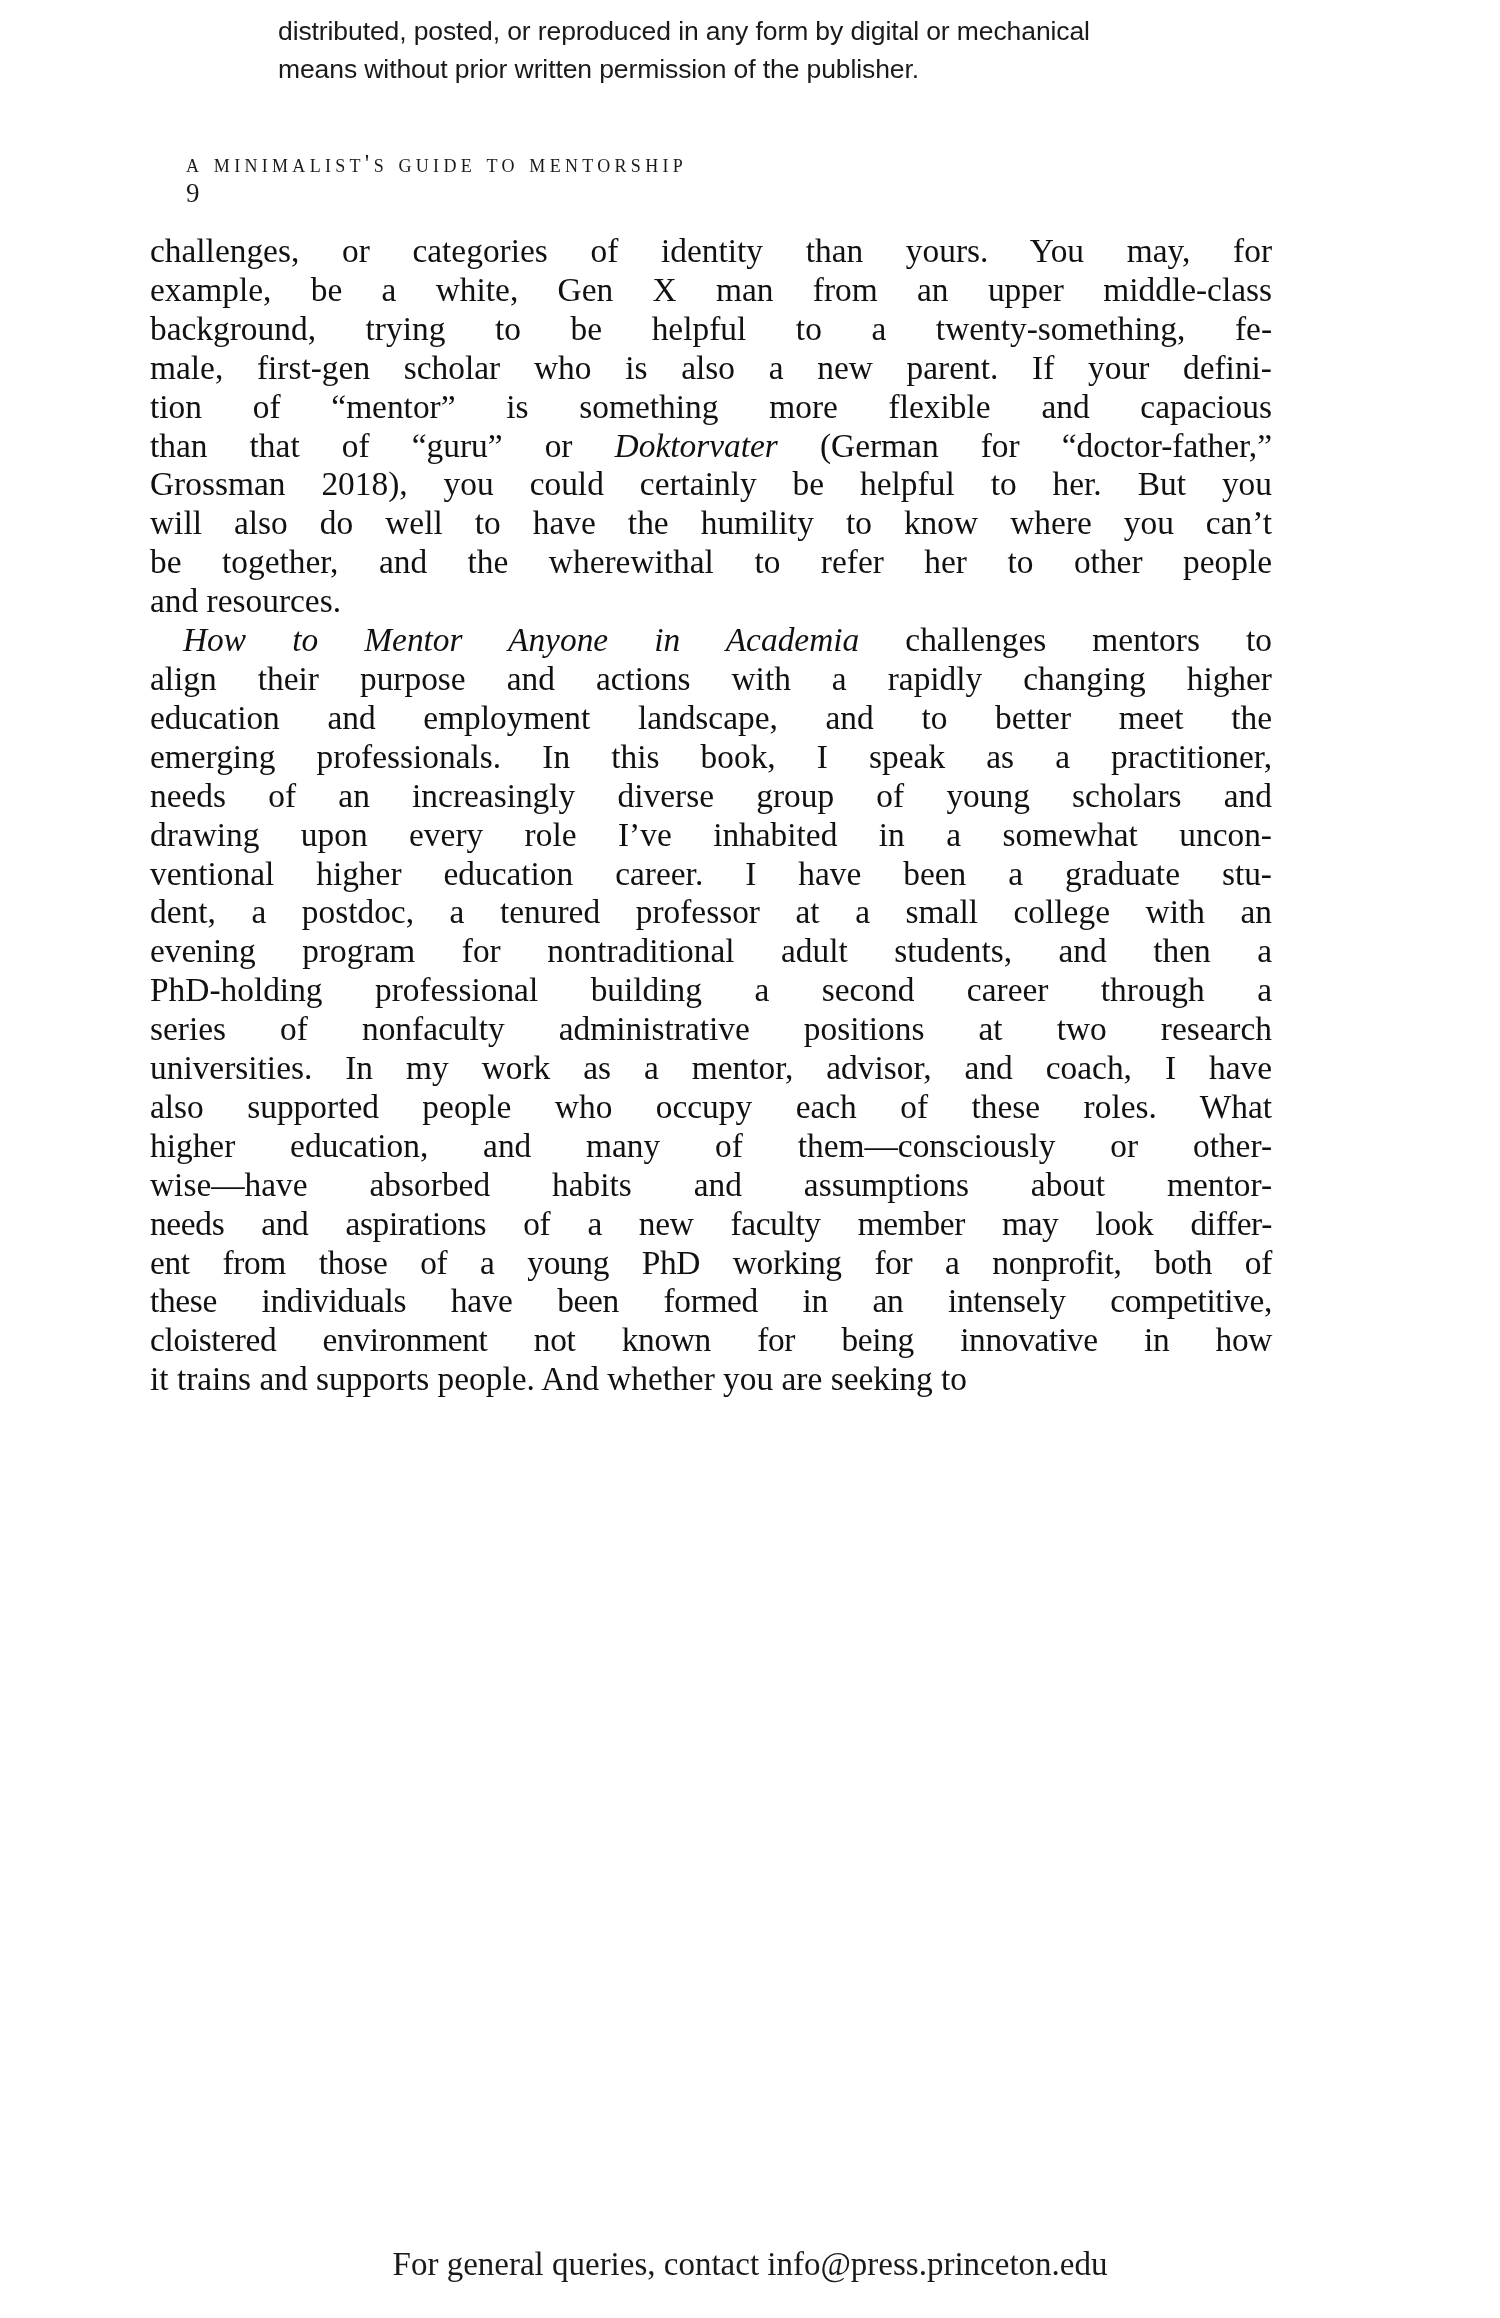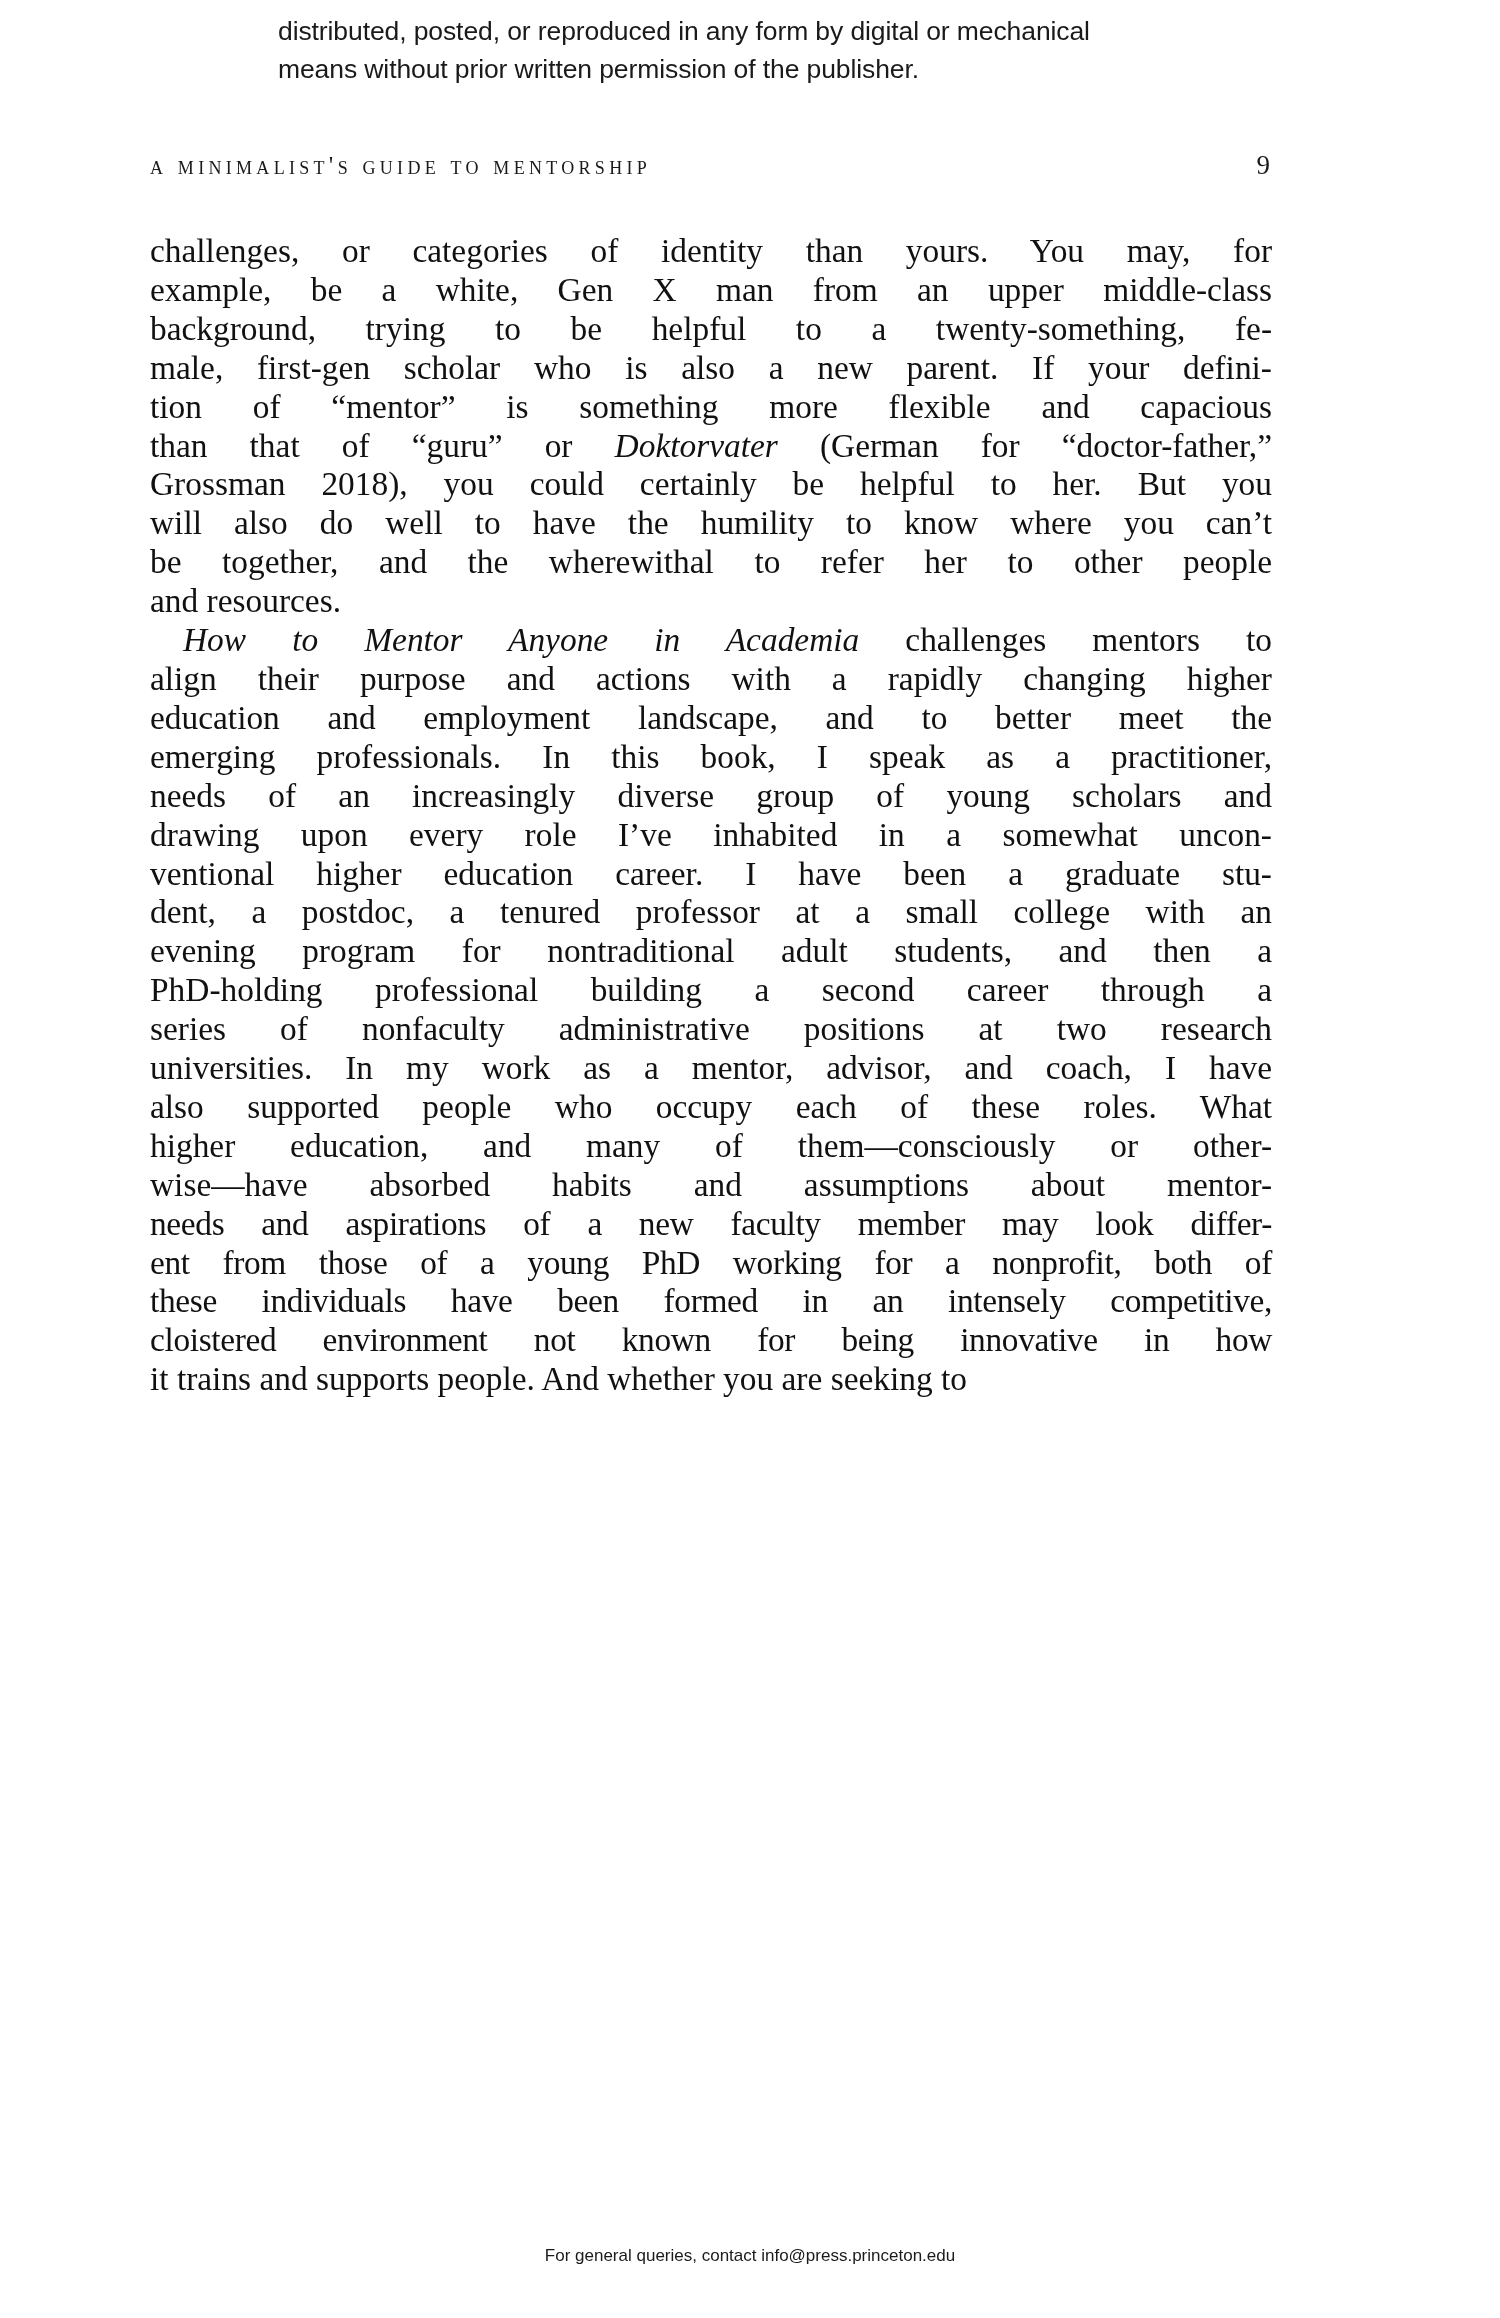--- a/index.html
+++ b/index.html
@@ -35,20 +35,21 @@
     position: absolute;
     left: 150px;
     top: 150px;
     width: 1120px;
     font-family: "Liberation Serif", serif;
     font-size: 25px;
     color: #1a1a1a;
     display: flex;
     align-items: baseline;
     justify-content: space-between;
+    flex-direction: column;
   }
   #running-head .rh-title {
     letter-spacing: 4.3px;
     font-variant: small-caps;
     text-transform: lowercase;
     white-space: nowrap;
   }
   #running-head .rh-pageno {
     margin-left: 36px;
     font-size: 27px;
@@ -83,22 +84,22 @@
   
   .tline.tight { letter-spacing: -0.35px; }
 
   
   #footer-queries {
     position: absolute;
     left: 0;
     top: 2246px;
     width: 1500px;
     text-align: center;
-    font-family: Liberation Sans, sans-serif;
-    font-size: 17px;
+    font-family: Liberation Serif, serif;
+    font-size: 33px;
     color: #1a1a1a;
   }
 </style>
 </head>
 <body>
 
 <div id="copyright-notice">
   <span class="cline">distributed, posted, or reproduced in any form by digital or mechanical</span>
   <span class="cline">means without prior written permission of the publisher.</span>
 </div>

